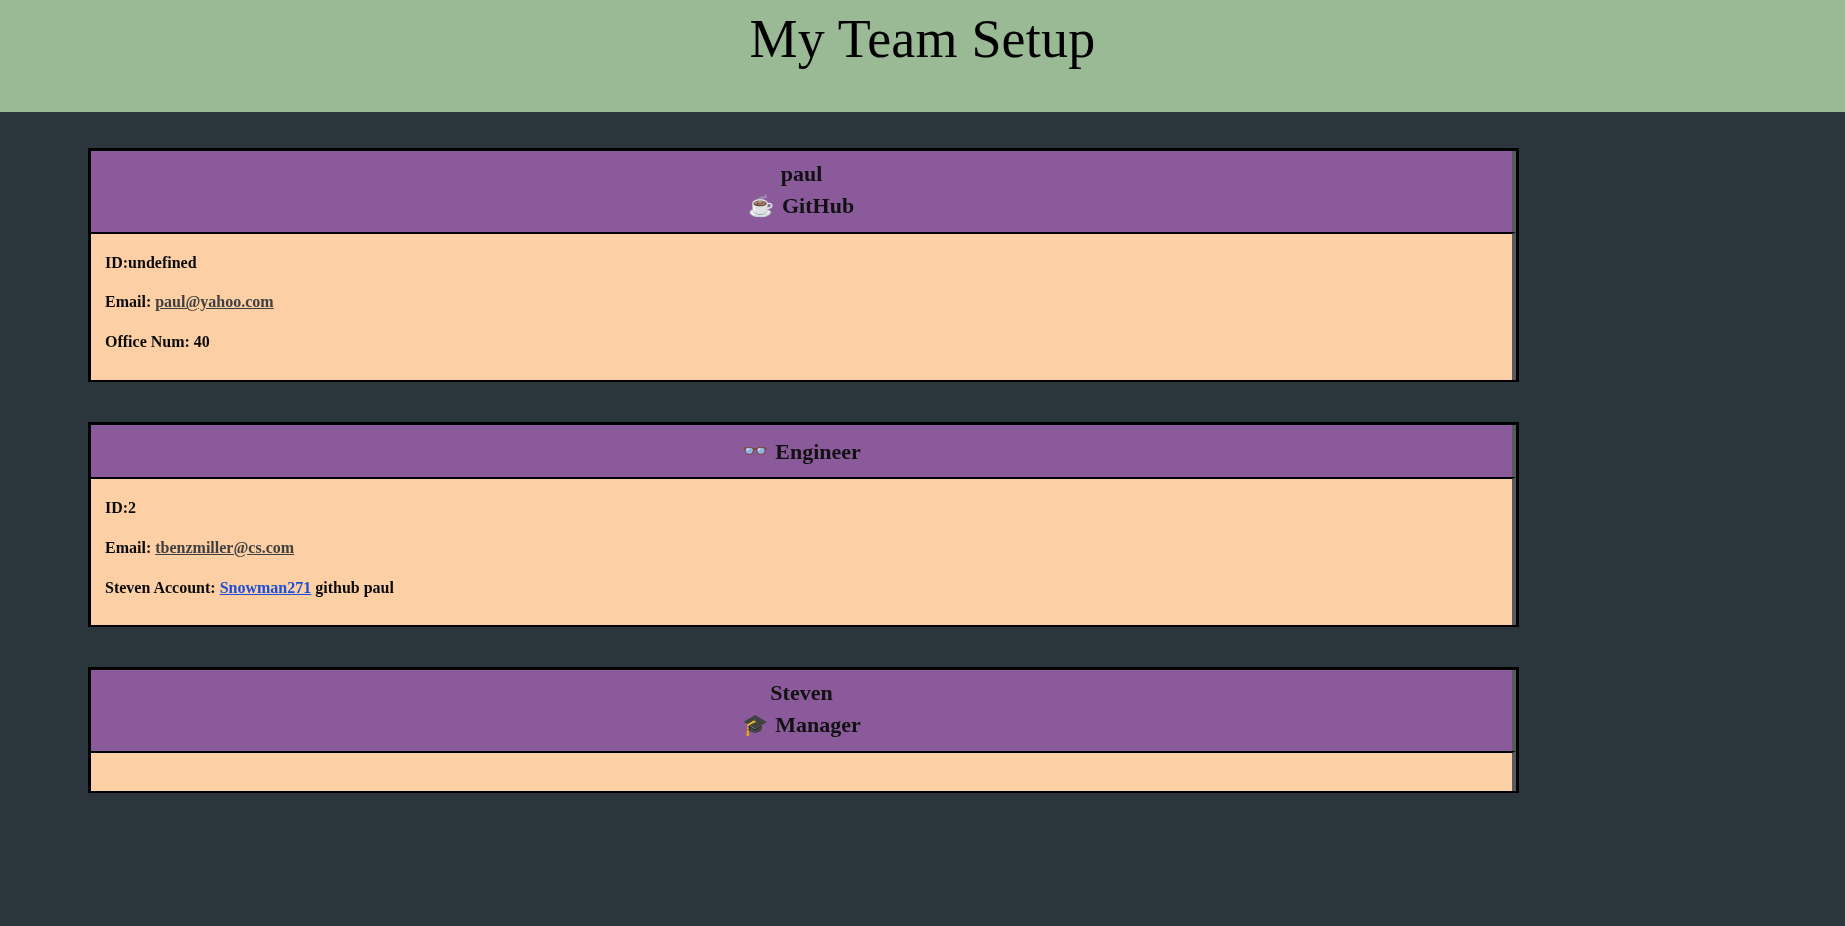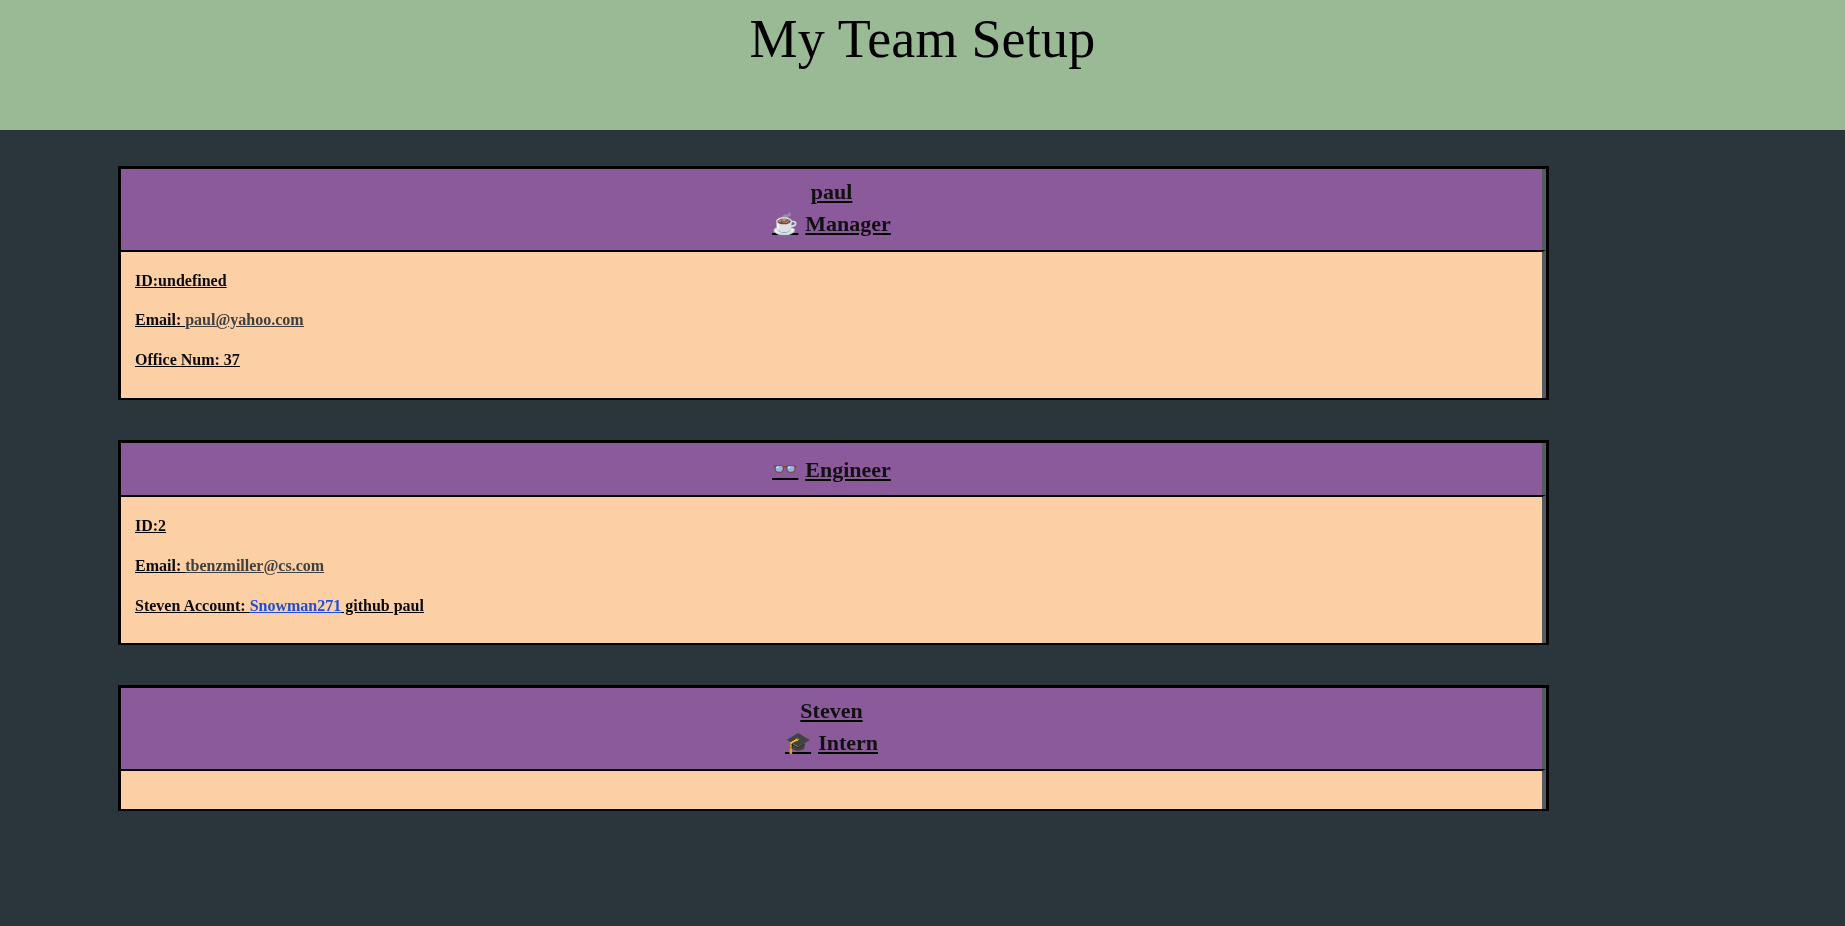--- a/index.html
+++ b/index.html
@@ -13,42 +13,41 @@
   }
   body {
     background: #2b363c;
     font-family: "Liberation Serif", "DejaVu Serif", serif;
   }
 
   
   .page-header {
     background: #9ab995;
     width: 100%;
-    height: 130px;
+    height: 112px;
     display: flex;
     align-items: flex-start;
     justify-content: center;
     padding-top: 8px;
   }
   .page-title {
     font-family: "Liberation Serif", "DejaVu Serif", serif;
     font-size: 54px;
     font-weight: 400;
     color: #000000;
     line-height: 1.18;
     margin: 0;
     letter-spacing: 0.2px;
   }
 
   
   .card-stack {
     padding-top: 36px;
-    padding-left: 118px;
+    padding-left: 88px;
     padding-right: 0;
-    text-decoration: underline;
   }
 
   .card {
     width: 1431px;
     margin-bottom: 40px;
     border: 3px solid #000000;
     border-bottom-width: 2px;
     background: transparent;
   }
 
@@ -123,30 +122,30 @@
   <h1 class="page-title">My Team Setup</h1>
 </header>
 
 <main class="card-stack">
 
   <section class="card">
     <div class="card-header">
       <div class="member-name">paul</div>
       <div class="member-role-line">
         <span class="role-icon">☕</span>
-        <span>Manager</span>
+        <span>GitHub</span>
       </div>
     </div>
     <div class="card-body">
       <div class="card-line">ID:undefined</div>
       <div class="card-line">
         <span>Email: </span><a class="email-link" href="#">paul@yahoo.com</a>
       </div>
       <div class="card-line">
-        <span>Office Num: </span><span>37</span>
+        <span>Office Num: </span><span>40</span>
       </div>
     </div>
   </section>
 
   <section class="card">
     <div class="card-header">
       <div class="member-role-line">
         <span class="role-icon">👓</span>
         <span>Engineer</span>
       </div>
@@ -160,19 +159,19 @@
         <span>Steven Account: </span><a class="github-link" href="#">Snowman271</a><span> github paul</span>
       </div>
     </div>
   </section>
 
   <section class="card clipped">
     <div class="card-header">
       <div class="member-name">Steven</div>
       <div class="member-role-line">
         <span class="role-icon">🎓</span>
-        <span>Intern</span>
+        <span>Manager</span>
       </div>
     </div>
     <div class="card-body" style="min-height:40px;"></div>
   </section>
 
 </main>
 
 </body></html>

